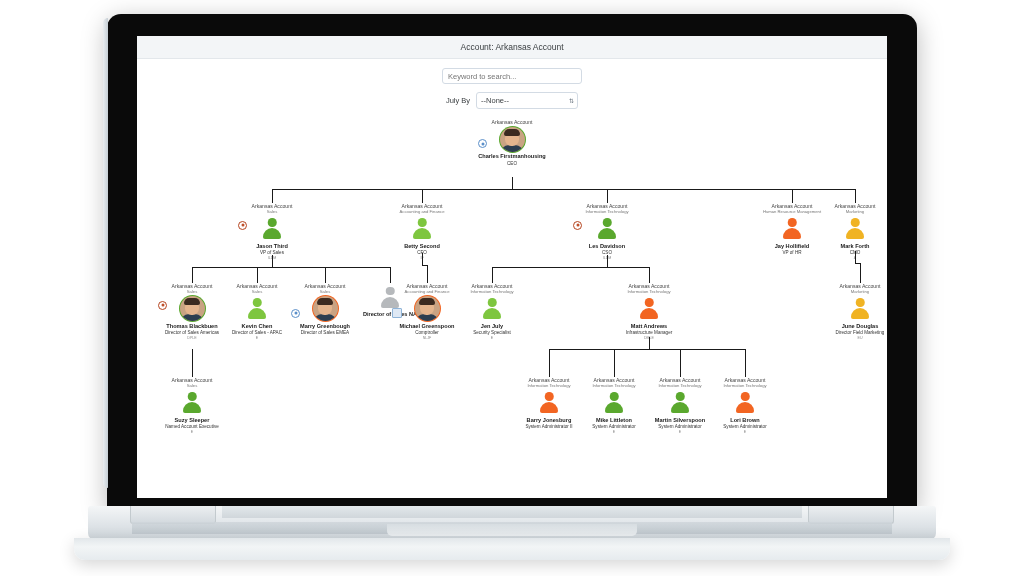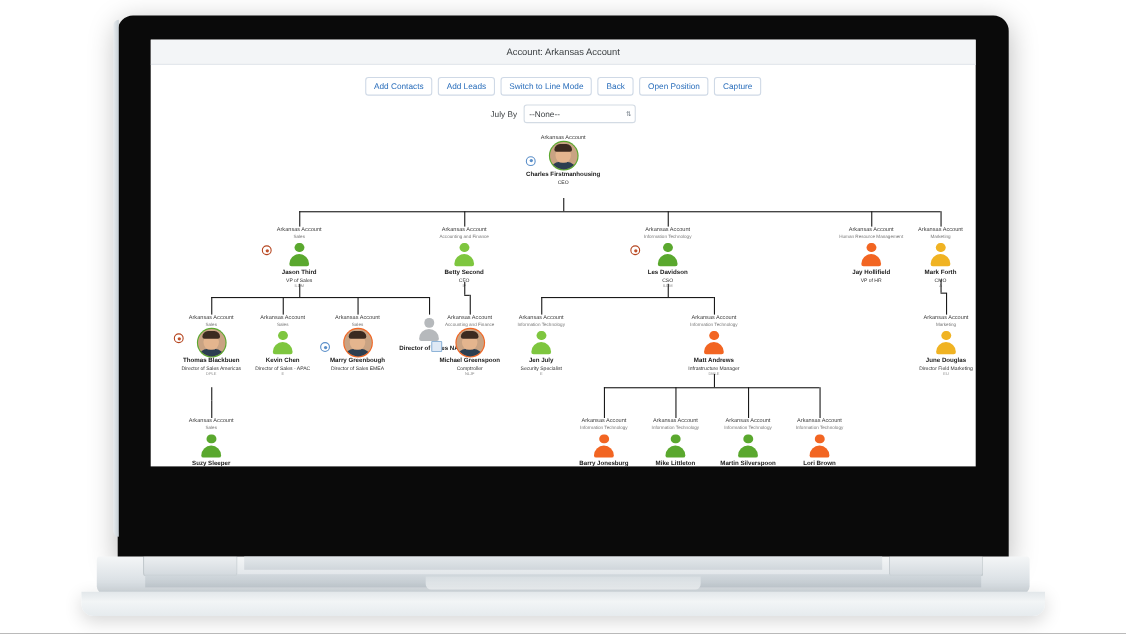--- a/index.html
+++ b/index.html
@@ -8,21 +8,21 @@
 
   
   #stage{position:relative;width:1024px;height:576px;background:#fff;}
 
   #laptop-lid{position:absolute;left:107px;top:14px;width:810px;height:496px;
       background:#0a0a0a;border-radius:14px 14px 3px 3px;
       box-shadow:0 6px 26px rgba(0,0,0,.28);}
   #laptop-lid:before{content:"";position:absolute;left:-4px;top:4px;width:5px;height:470px;
       background:linear-gradient(90deg,#e9edf0,#c6ced4);border-radius:6px 0 0 6px;}
 
-  #screen{position:absolute;left:30px;top:22px;width:750px;height:388px;background:#fff;
+  #screen{position:absolute;left:30px;top:22px;width:750px;height:462px;background:#fff;
       overflow:hidden;}
 
   #laptop-base{position:absolute;left:88px;top:506px;width:848px;height:34px;
       background:linear-gradient(180deg,#f4f6f7 0%,#dfe4e8 55%,#cdd4d9 100%);
       border-radius:3px 3px 7px 7px;}
   .hinge{position:absolute;top:0;width:84px;height:17px;
       background:linear-gradient(180deg,#eceff1,#d3d9de);border:1px solid #c3cace;
       border-top:none;border-radius:0 0 3px 3px;}
   #hinge-l{left:42px;} #hinge-r{right:42px;}
   #hinge-bar{position:absolute;left:134px;right:134px;top:0;height:12px;
@@ -109,29 +109,24 @@
 
 <div id="stage">
 
   <div id="laptop-lid">
     <div id="screen">
 
       <div id="app-title-bar">
         <div class="t">Account: Arkansas Account</div>
       </div>
 
-      <div id="toolbar">
-        <button class="tbtn">Add Contacts</button>
-        <button class="tbtn">Add Leads</button>
-        <button class="tbtn">Switch to Line Mode</button>
-        <button class="tbtn">Back</button>
-        <button class="tbtn">Open Position</button>
-        <button class="tbtn">Capture</button>
+
+      <div id="search-row">
+        <input id="search-input" type="text" placeholder="Keyword to search..." style="">
       </div>
-
 
       <div id="viewby-row">
         <span id="viewby-label">July By</span>
         <div id="viewby-select">
           <span>--None--</span>
           <span class="caret">⇅</span>
         </div>
       </div>
 
       <div id="chart-area">

